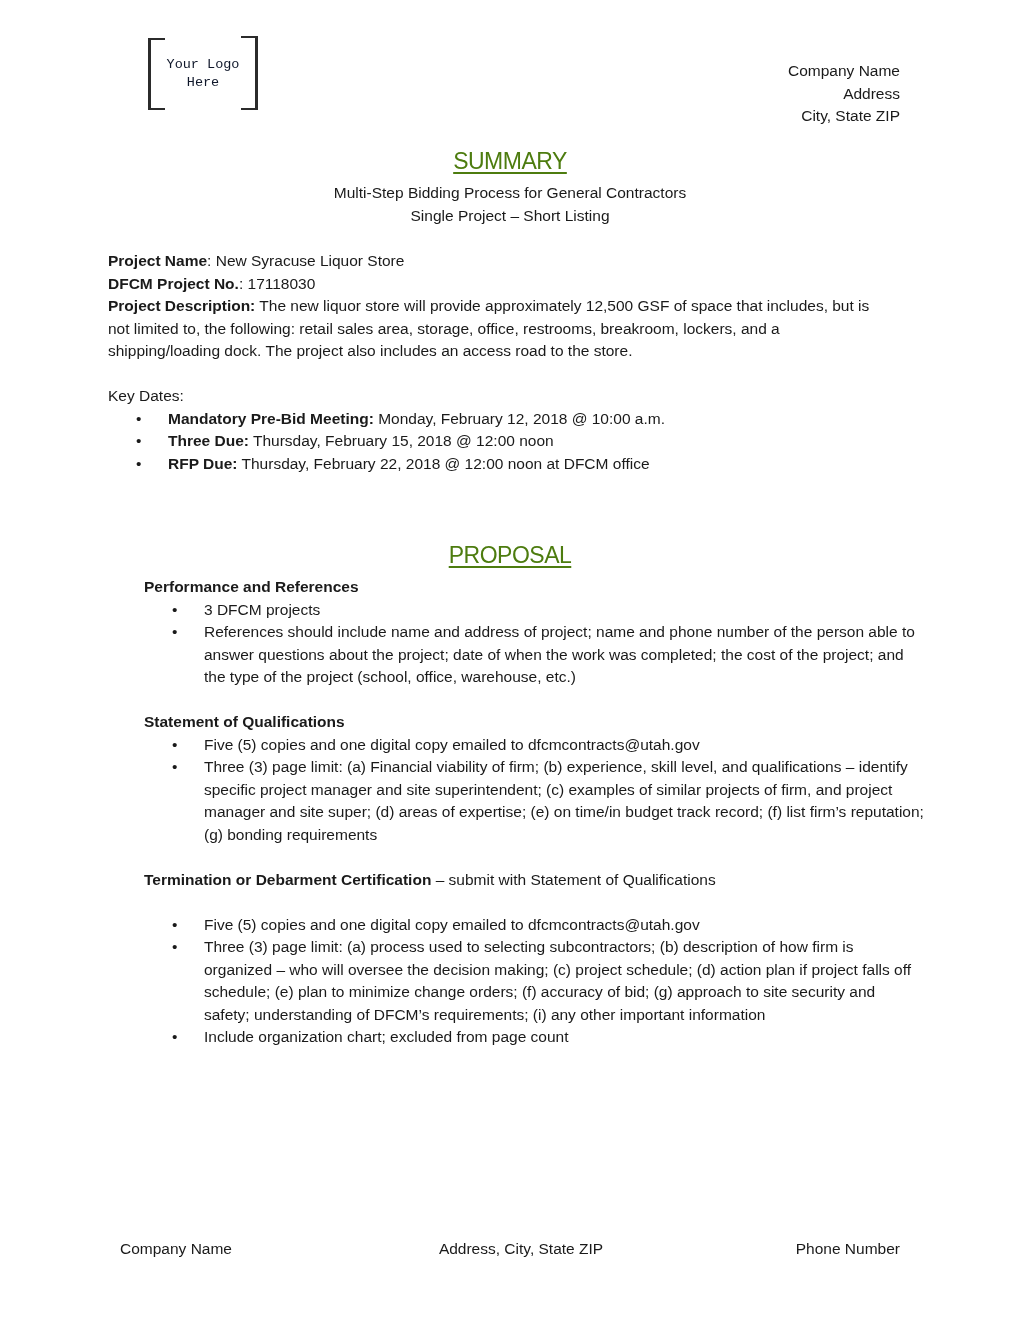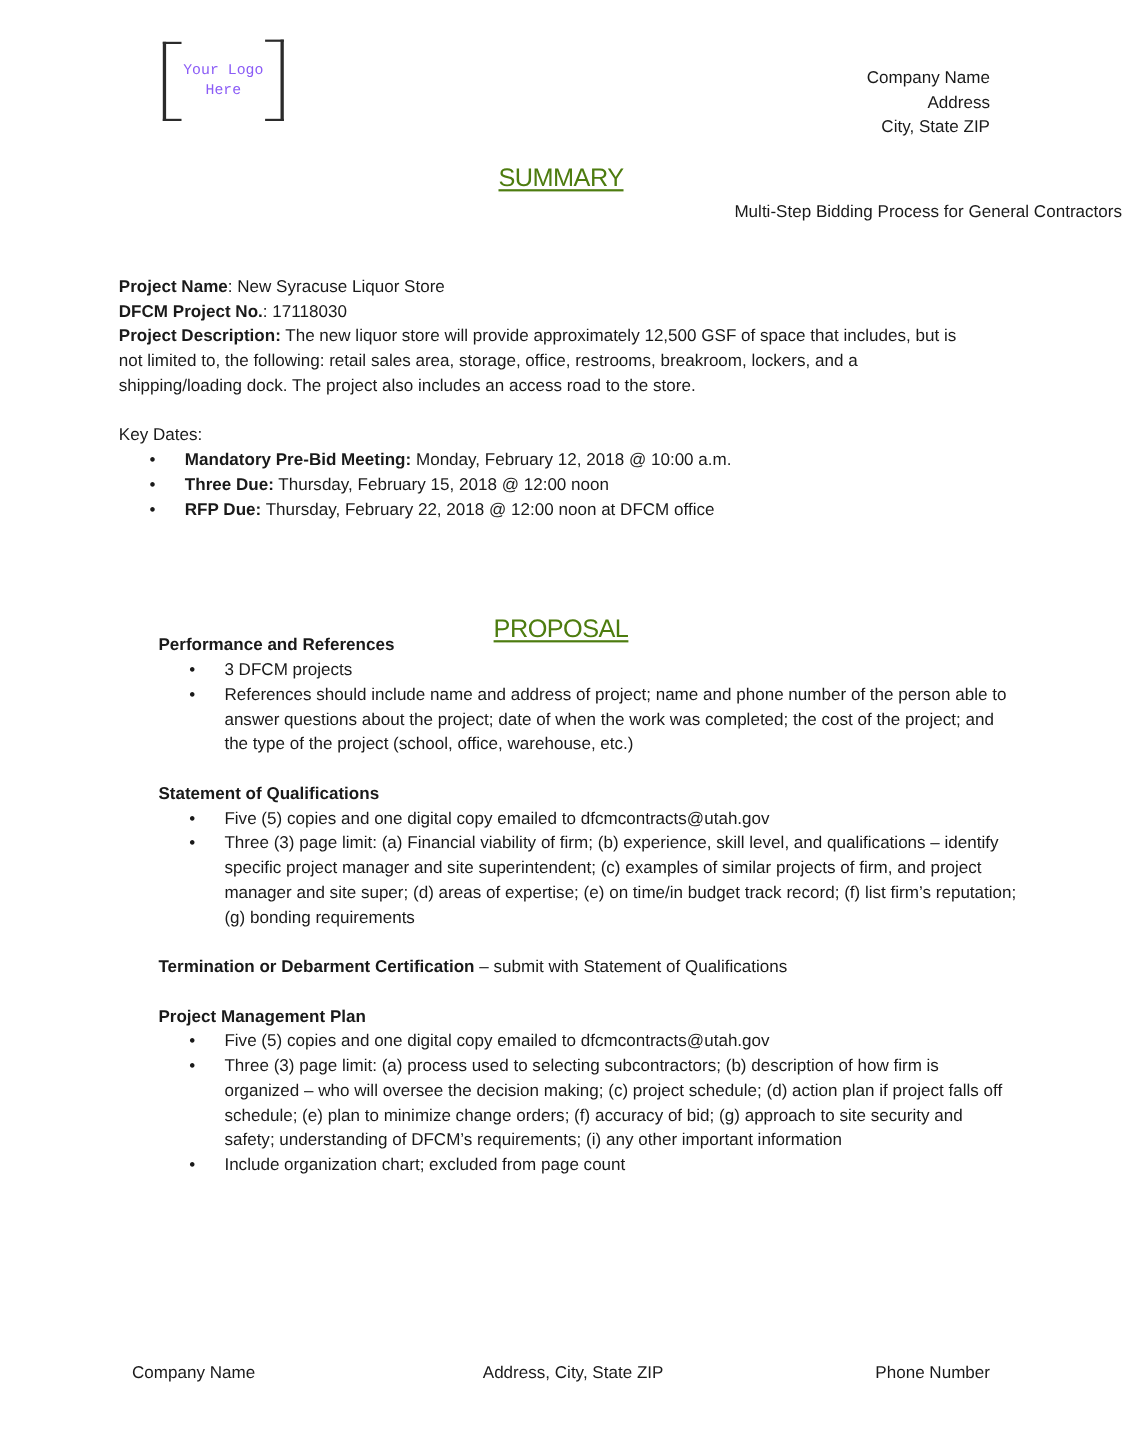--- a/index.html
+++ b/index.html
@@ -6,30 +6,30 @@
     body { width: 1020px; height: 1320px; position: relative; overflow: hidden;
       font-family: "Liberation Sans", sans-serif; color: #1a1a1a; }
     .page { position: absolute; left: 0; top: 0; width: 1020px; height: 1320px; }
 
     .logo { position: absolute; left: 146px; top: 35px; width: 114px; height: 76px; }
     .logo .br-l { position: absolute; left: 2px; top: 3px; width: 14px; height: 68px;
       border-left: 3px solid #2b2b2b; border-top: 2px solid #2b2b2b; border-bottom: 2px solid #2b2b2b; }
     .logo .br-r { position: absolute; right: 2px; top: 1px; width: 14px; height: 70px;
       border-right: 3px solid #2b2b2b; border-top: 2px solid #2b2b2b; border-bottom: 2px solid #2b2b2b; }
     .logo .logo-text { position: absolute; left: 0; right: 0; top: 21px; text-align: center;
-      font-family: "Liberation Mono", monospace; font-size: 13.5px; line-height: 18px; color: #8b5cf6; }
+      font-family: "Liberation Mono", monospace; font-size: 13.5px; line-height: 18px; color: #0f172a; }
 
     .company-block { position: absolute; right: 120px; top: 60px; text-align: right;
       font-size: 15.5px; line-height: 22.5px; }
 
     .section-title { position: absolute; left: 0; width: 1020px; text-align: center;
       color: #4d7c0f; font-size: 23px; text-decoration: underline; text-decoration-thickness: 2px;
       text-underline-offset: 3px; letter-spacing: -0.5px; }
 
-    .subtitle { position: absolute; left: 0; width: 1020px; text-align: right;
+    .subtitle { position: absolute; left: 0; width: 1020px; text-align: center;
       font-size: 15.5px; line-height: 22.5px; }
 
     .content { position: absolute; left: 108px; width: 780px; font-size: 15.5px; line-height: 22.5px; }
     .content p { margin: 0; }
     .content b { font-weight: bold; }
     ul.bullets { list-style: none; margin: 0; padding: 0; }
     ul.bullets li { position: relative; padding-left: 60px; }
     ul.bullets li .dot { position: absolute; left: 28px; top: 0; }
     .blank { height: 22.5px; }
 
@@ -53,55 +53,55 @@
   </div>
 
   <div class="company-block">
     <div>Company Name</div>
     <div>Address</div>
     <div>City, State ZIP</div>
   </div>
 
   <div class="section-title" style="top:148px;">SUMMARY</div>
   <div class="subtitle" style="top:182px;">Multi-Step Bidding Process for General Contractors</div>
+  <div class="subtitle" style="top:205px;">Single Project – Short Listing</div>
 
   <div class="content" style="top:250px;">
     <p><b>Project Name</b><span>: New Syracuse Liquor Store</span></p>
     <p><b>DFCM Project No.</b><span>: 17118030</span></p>
     <p><b>Project Description:</b><span> The new liquor store will provide approximately 12,500 GSF of space that includes, but is not limited to, the following: retail sales area, storage, office, restrooms, breakroom, lockers, and a shipping/loading dock. The project also includes an access road to the store.</span></p>
     <div class="blank"></div>
     <p>Key Dates:</p>
     <ul class="bullets">
       <li><span class="dot">•</span><b>Mandatory Pre-Bid Meeting:</b><span> Monday, February 12, 2018 @ 10:00 a.m.</span></li>
       <li><span class="dot">•</span><b>Three Due:</b><span> Thursday, February 15, 2018 @ 12:00 noon</span></li>
       <li><span class="dot">•</span><b>RFP Due:</b><span> Thursday, February 22, 2018 @ 12:00 noon at DFCM office</span></li>
     </ul>
   </div>
 
-  <div class="section-title" style="top:542px;margin-top:16px;">PROPOSAL</div>
+  <div class="section-title" style="top:542px;">PROPOSAL</div>
 
   <div class="content" style="top:576px;margin-left:36px;">
     <p><b>Performance and References</b></p>
     <ul class="bullets">
       <li><span class="dot">•</span><span>3 DFCM projects</span></li>
       <li><span class="dot">•</span><span>References should include name and address of project; name and phone number of the person able to answer questions about the project; date of when the work was completed; the cost of the project; and the type of the project (school, office, warehouse, etc.)</span></li>
     </ul>
     <div class="blank"></div>
 
     <p><b>Statement of Qualifications</b></p>
     <ul class="bullets">
       <li><span class="dot">•</span><span>Five (5) copies and one digital copy emailed to dfcmcontracts@utah.gov</span></li>
       <li><span class="dot">•</span><span>Three (3) page limit: (a) Financial viability of firm; (b) experience, skill level, and qualifications – identify specific project manager and site superintendent; (c) examples of similar projects of firm, and project manager and site super; (d) areas of expertise; (e) on time/in budget track record; (f) list firm’s reputation; (g) bonding requirements</span></li>
     </ul>
     <div class="blank"></div>
 
     <p><b>Termination or Debarment Certification</b><span> – submit with Statement of Qualifications</span></p>
     <div class="blank"></div>
 
-    <p><b>Project Management Plan</b></p>
     <ul class="bullets">
       <li><span class="dot">•</span><span>Five (5) copies and one digital copy emailed to dfcmcontracts@utah.gov</span></li>
       <li><span class="dot">•</span><span>Three (3) page limit: (a) process used to selecting subcontractors; (b) description of how firm is organized – who will oversee the decision making; (c) project schedule; (d) action plan if project falls off schedule; (e) plan to minimize change orders; (f) accuracy of bid; (g) approach to site security and safety; understanding of DFCM’s requirements; (i) any other important information</span></li>
       <li><span class="dot">•</span><span>Include organization chart; excluded from page count</span></li>
     </ul>
   </div>
 
   <div class="footer">
     <span class="f-left">Company Name</span>
     <span class="f-center">Address, City, State ZIP</span>

